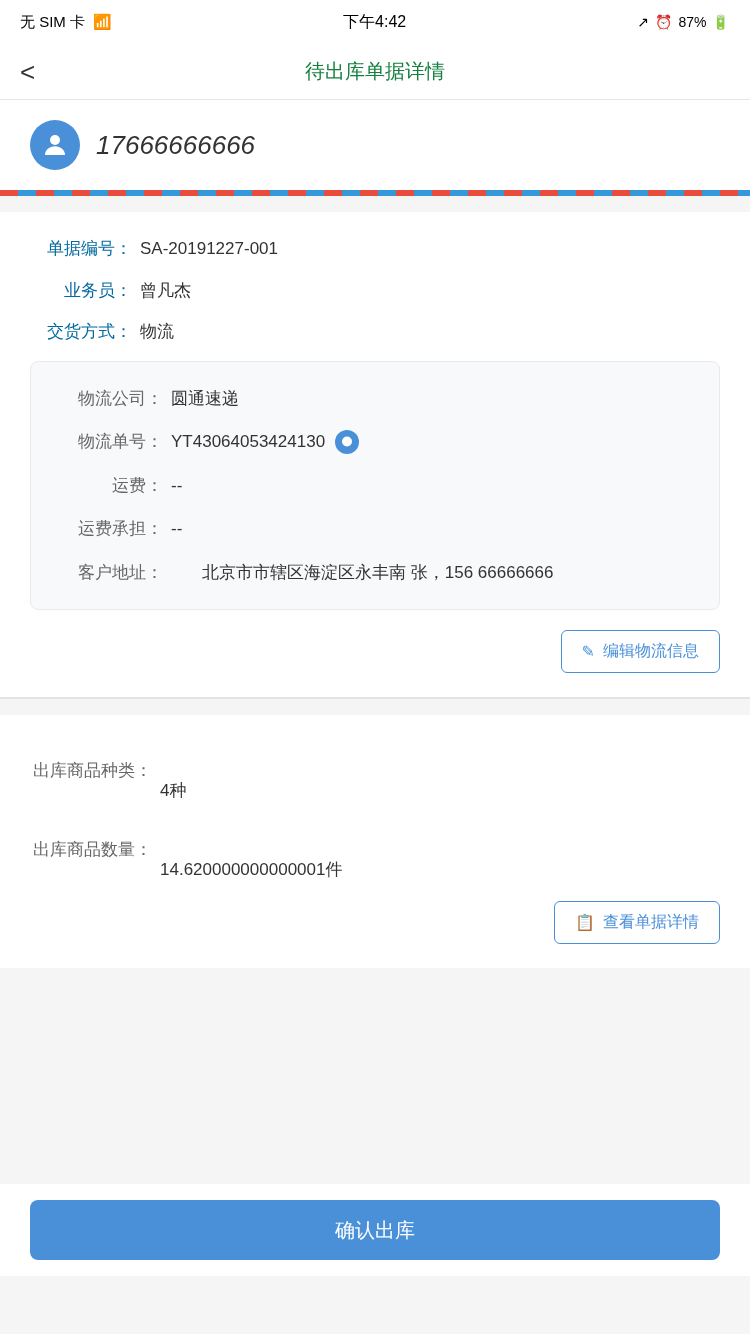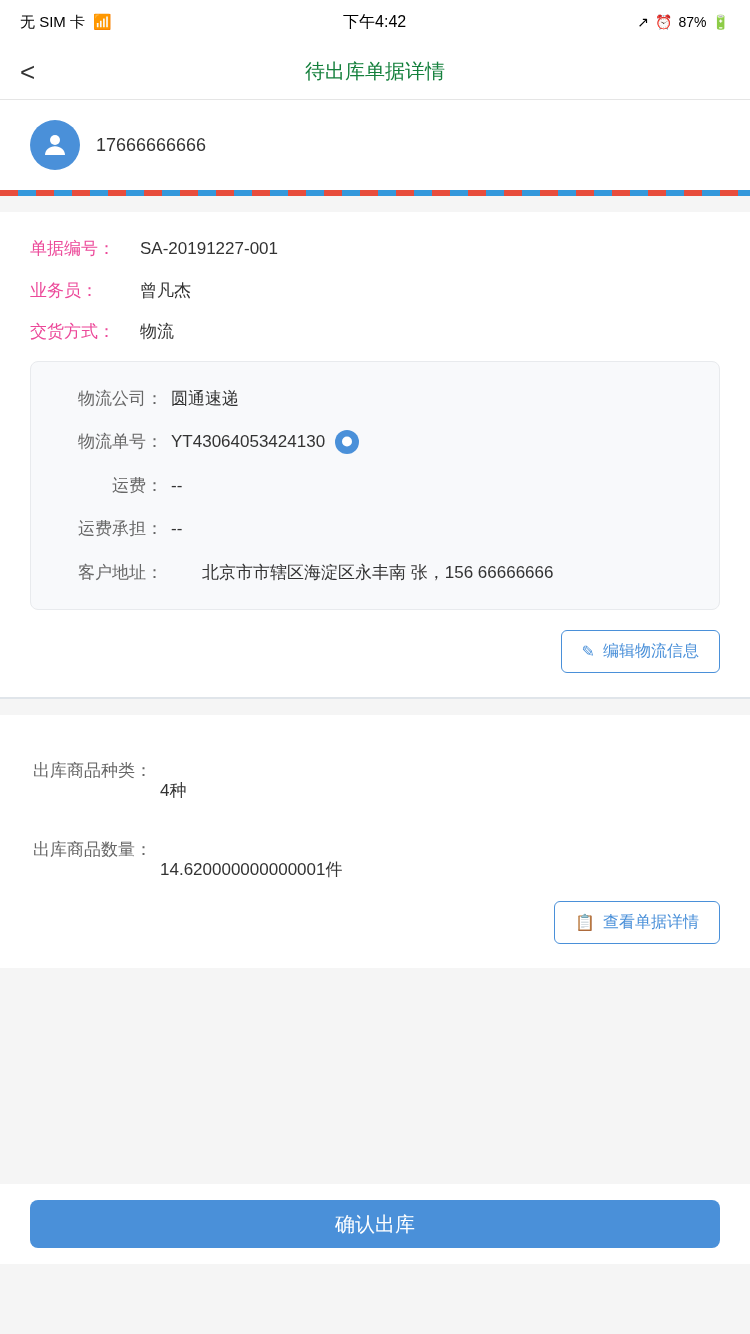--- a/index.html
+++ b/index.html
@@ -76,43 +76,45 @@
       height: 50px;
       border-radius: 50%;
       background: #4a90d9;
       display: flex;
       align-items: center;
       justify-content: center;
       flex-shrink: 0;
     }
     .user-avatar svg { width: 30px; height: 30px; fill: #fff; }
     .user-phone {
-      font-size: 18px;
+      font-size: 26px;
       font-weight: 500;
       color: #333;
+      font-style: italic;
     }
 
     
     .section {
       background: #fff;
       margin-top: 16px;
       padding: 24px 30px;
     }
     .info-row {
       display: flex;
       align-items: flex-start;
       margin-bottom: 16px;
       font-size: 17px;
       color: #333;
       line-height: 1.5;
     }
     .info-row:last-child { margin-bottom: 0; }
     .info-label {
-      color: #ec4899;
+      color: #0369a1;
       min-width: 110px;
+      text-align: right;
       flex-shrink: 0;
       padding-right: 8px;
     }
     .info-value {
       color: #333;
       flex: 1;
     }
 
     
     .logistics-section {
@@ -221,21 +223,21 @@
       background: #fff;
       padding: 16px 30px;
       margin-top: 16px;
     }
     .confirm-btn {
       background: #4a90d9;
       color: #fff;
       border: none;
       border-radius: 8px;
       width: 100%;
-      height: 48px;
+      height: 60px;
       font-size: 20px;
       font-weight: 500;
       cursor: pointer;
       display: flex;
       align-items: center;
       justify-content: center;
     }
 
     .page-wrapper {
       display: flex;

